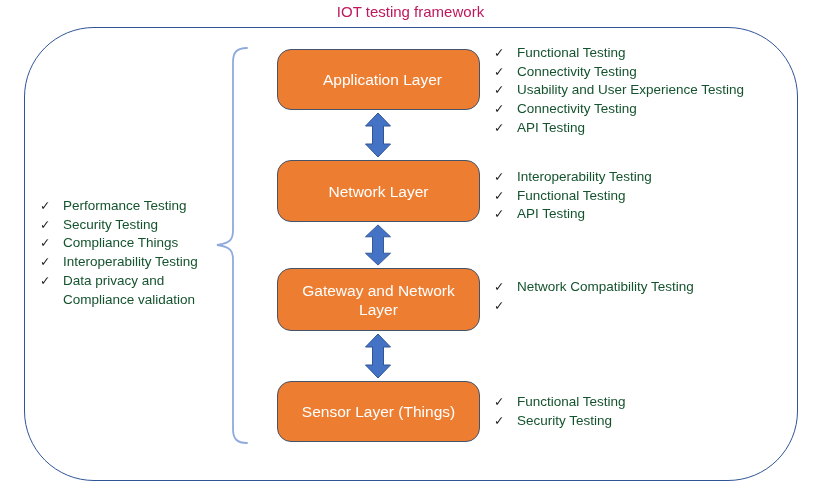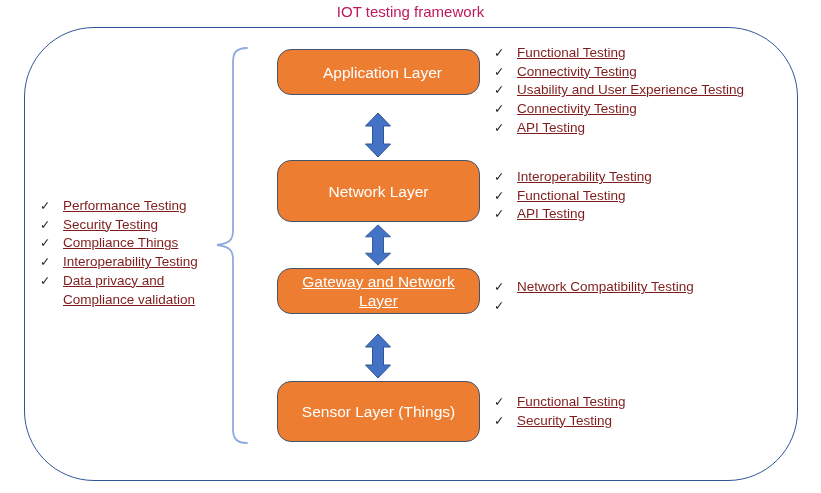--- a/index.html
+++ b/index.html
@@ -17,23 +17,23 @@
     font-size:15px;color:#be185d;
   }
   .layer-box{
     position:absolute;left:277px;width:203px;
     background:var(--accent-orange,#ED7D31);
     border:1.6px solid var(--box-outline,#44546A);
     border-radius:14px;display:flex;align-items:center;justify-content:center;
     color:var(--box-text,#FFFFFF);font-size:15.5px;text-align:center;
     padding:0 16px;box-sizing:border-box;line-height:19px;
   }
-  .box-app{top:49px;height:46px;padding-left:24px;}
+  .box-app{top:49px;height:61px;padding-left:24px;}
   .box-svc{top:160px;height:62px;}
-  .box-gw{top:268px;height:46px;text-decoration:underline;}
+  .box-gw{top:268px;height:63px;}
   .box-sensor{top:381px;height:61px;padding-left:16px;}
   .arrow{position:absolute;left:363px;width:30px;}
   .arrow1{top:112px;height:46px;}
   .arrow2{top:224px;height:42px;}
   .arrow3{top:333px;height:46px;}
   .arrow svg{width:100%;height:100%;display:block;}
   .arrow path{fill:var(--arrow-blue,#4472C4);stroke:var(--outline-navy,#2F5597);stroke-width:1;}
   .brace{position:absolute;left:0;top:0;width:821px;height:493px;pointer-events:none;}
   .brace path{fill:none;stroke:var(--brace-blue,#8FAADC);stroke-width:1.8;stroke-linecap:round;}
   .check-list{position:absolute;}
@@ -42,21 +42,21 @@
   .list2{top:168px;}
   .list3{top:278px;}
   .list4{top:393px;}
   .list-left{left:40px;top:197px;width:192px;}
   .check-item{
     display:flex;align-items:flex-start;line-height:18.7px;font-size:13.5px;
   }
   .check{
     flex:0 0 12px;margin-right:11px;font-size:12.5px;color:#1a1a1a;line-height:18.7px;
   }
-  .item-label{color:#7f1d1d;text-decoration:underline;}
+  .item-label{color:#14532d;}
   .list-left .item-label{max-width:155px;}
 </style>
 </head>
 <body>
 
 <div class="canvas">
 
   <div class="diagram-title">IOT testing framework</div>
 
   <div class="outer-frame"></div>

